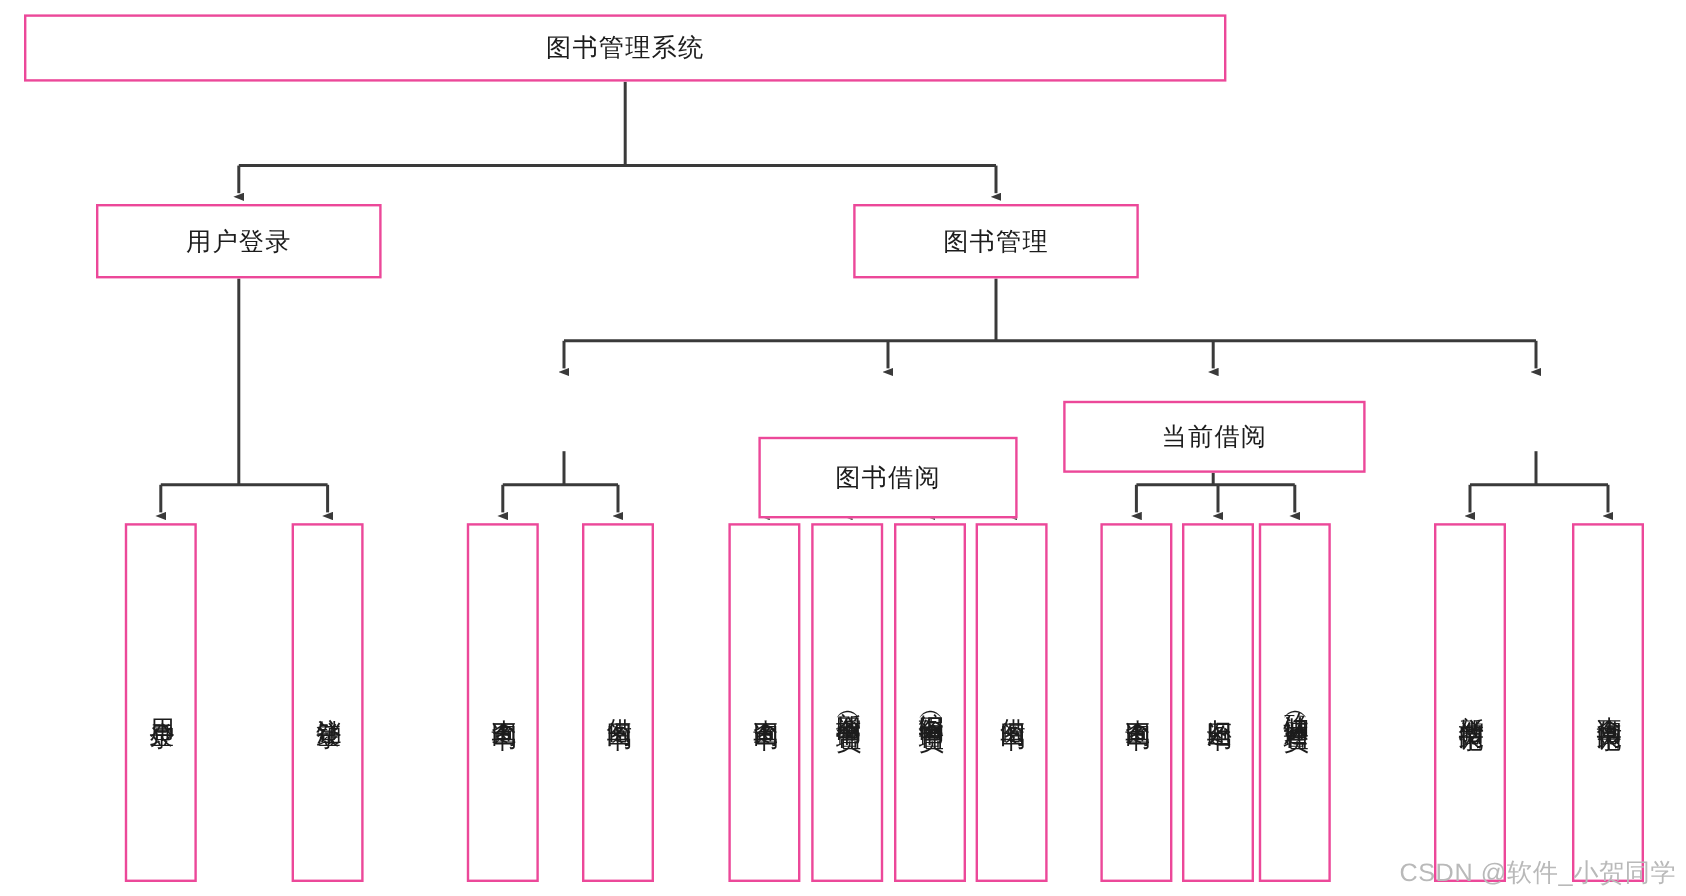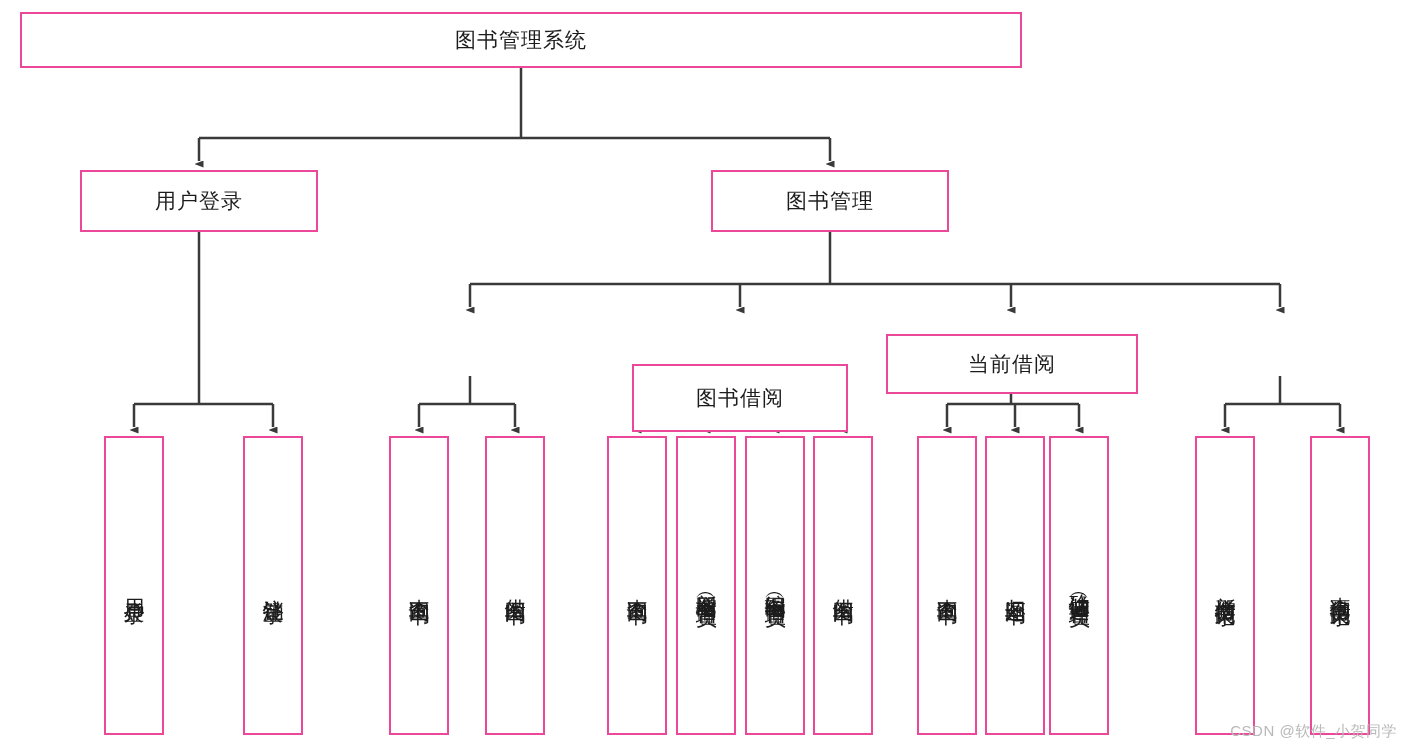--- a/index.html
+++ b/index.html
@@ -52,21 +52,21 @@
     white-space: nowrap;
     text-align: center;
   }
   .node .label {
     display: block;
   }
   #watermark {
     position: absolute;
     right: 8px;
     bottom: 6px;
-    font-size: 15px;
+    font-size: 21px;
     color: #b9b9b9;
     letter-spacing: 0.5px;
     white-space: nowrap;
     font-family: "Liberation Sans", "DejaVu Sans", sans-serif;
   }
 </style>
 </head>
 <body>
 
 <div id="diagram-root">

